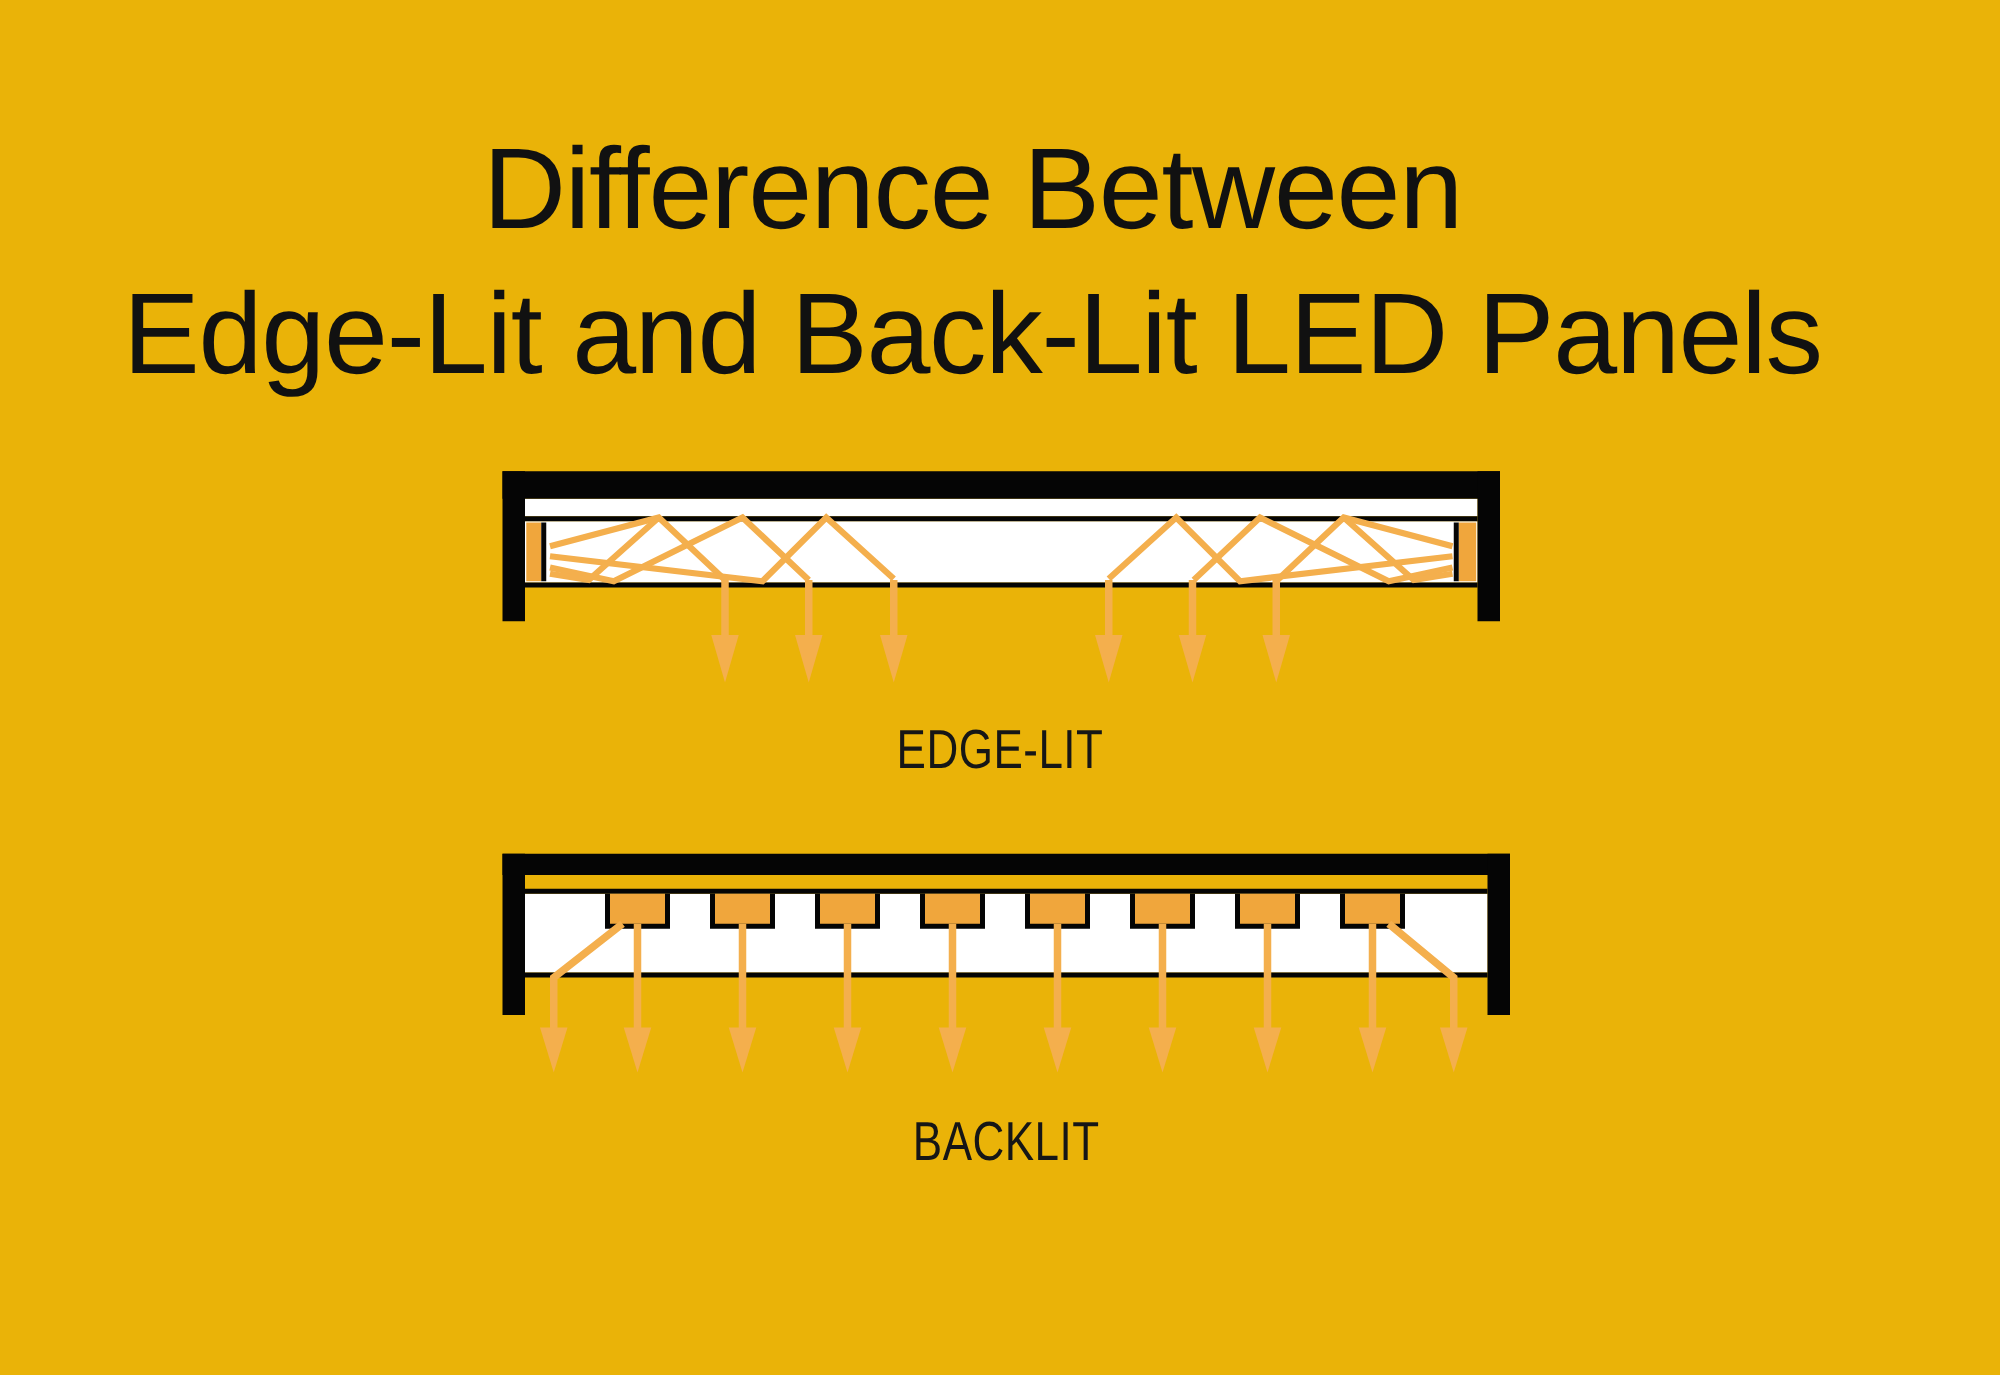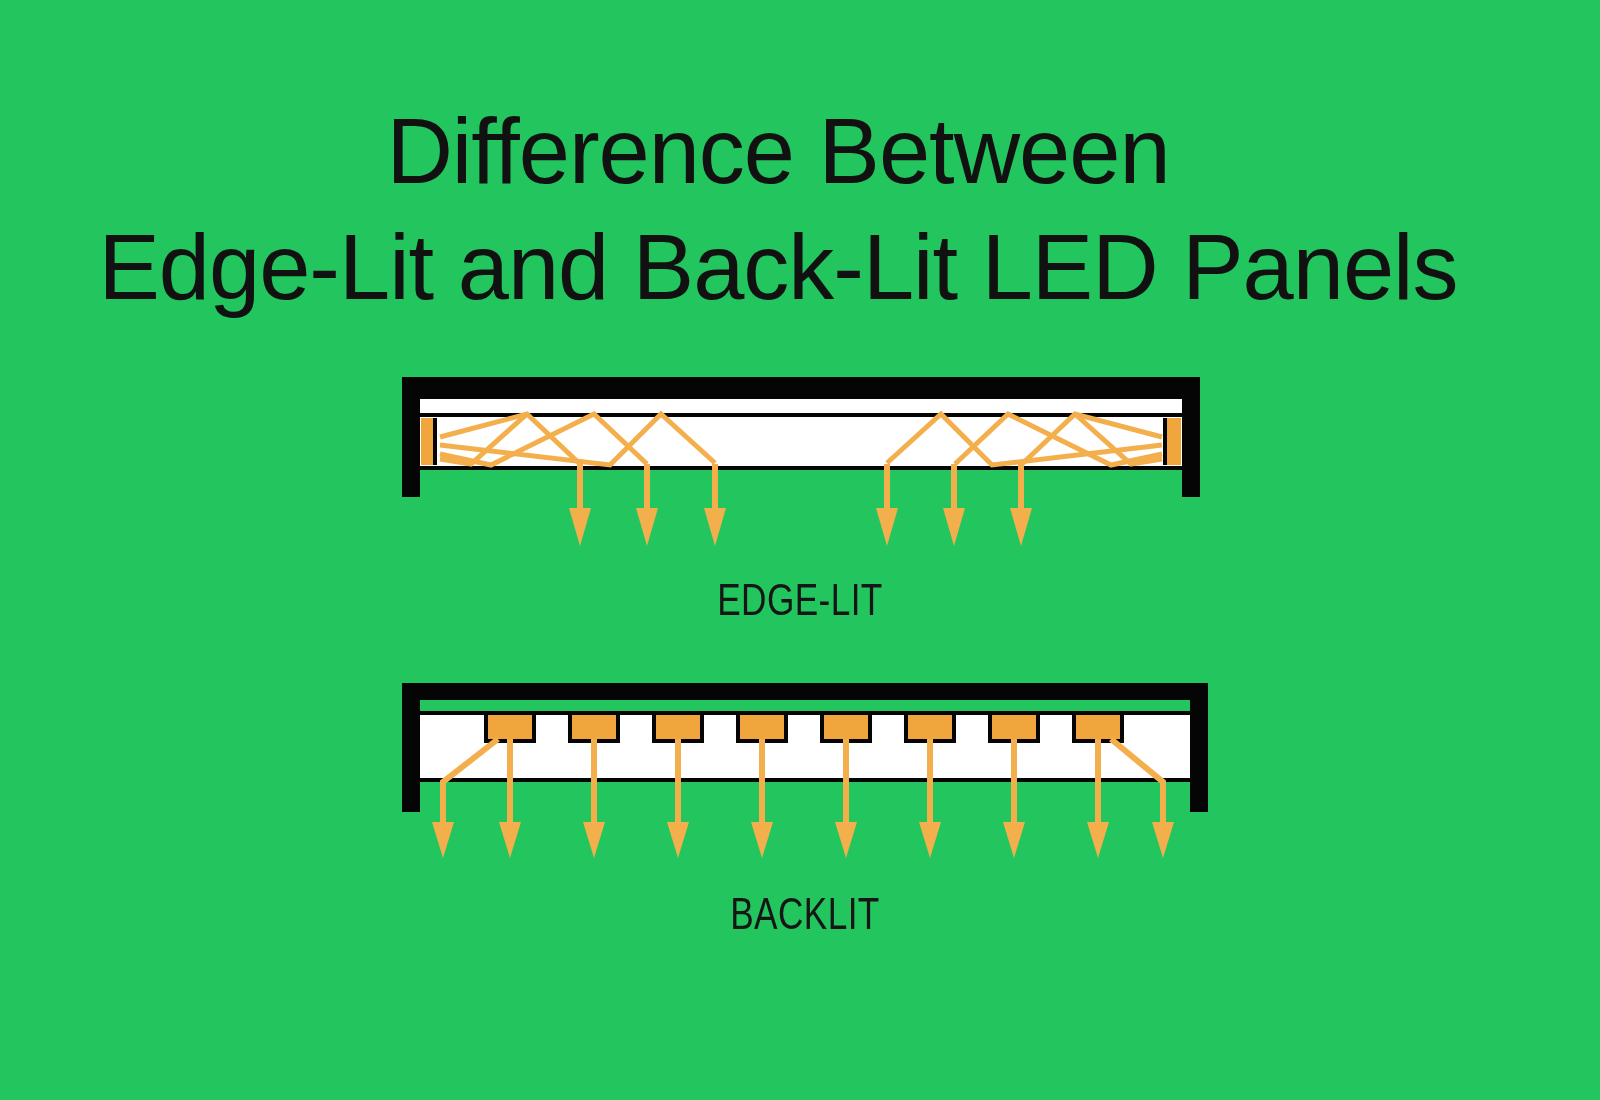--- a/index.html
+++ b/index.html
@@ -33,21 +33,21 @@
     letter-spacing:0.5px;
     transform:scaleX(0.8);
     line-height:1;
   }
   #edgelit-label{top:578px;left:0;}
   #backlit-label{top:892px;left:5px;}
 </style>
 </head>
 <body>
 
-<div class="page" id="page-root" style="background: #22c55e;">
+<div class="page" id="page-root" style="background: #eab308;">
 
   <div class="title" id="title-block" style="color: rgb(17, 17, 17);">
     <div>Difference Between</div>
     <div>Edge-Lit and Back-Lit LED Panels</div>
   </div>
 
   <svg id="edgelit-canvas" class="diagram-svg" viewBox="380 360 840 200">
       <rect x="420" y="399" width="762" height="14" fill="#ffffff"></rect>
       <rect x="420" y="417" width="762" height="49" fill="#ffffff"></rect>
       <rect x="402" y="377" width="798" height="22" fill="#050505"></rect>

